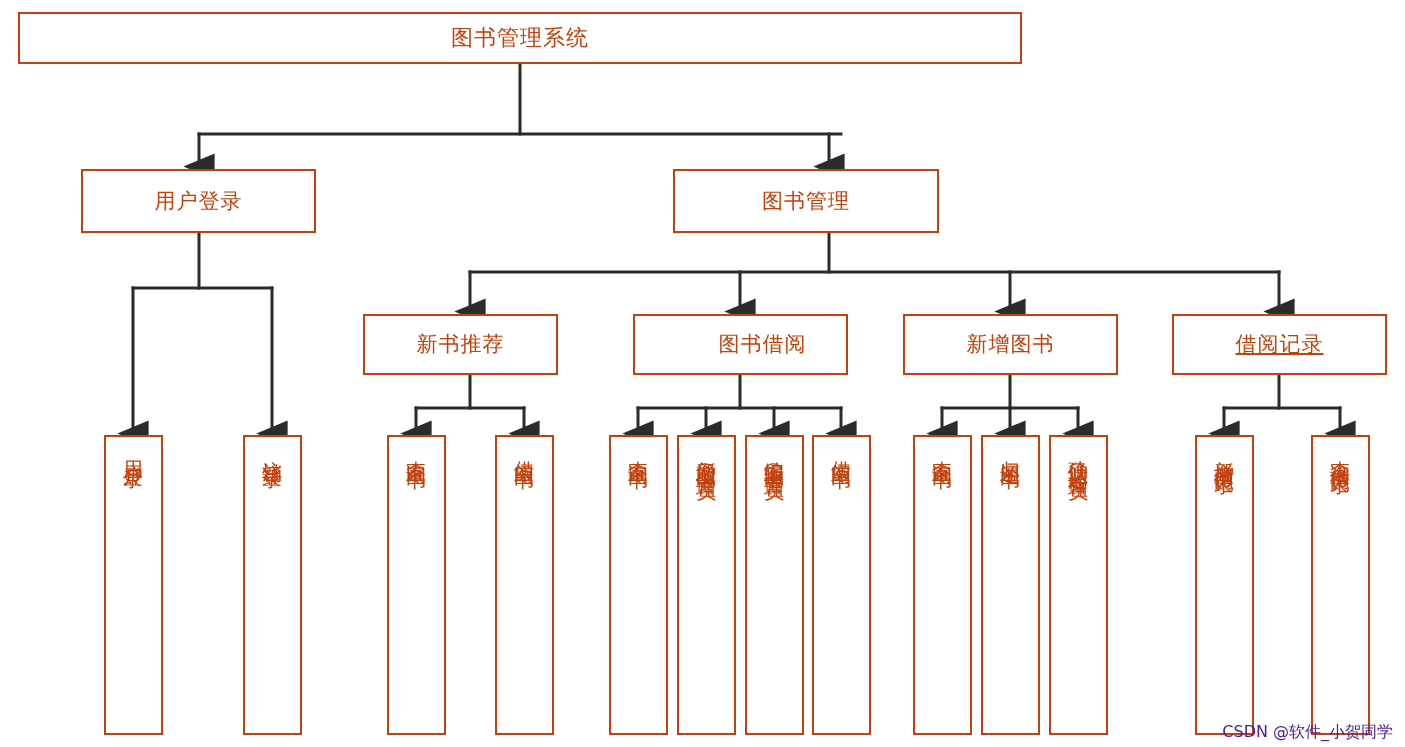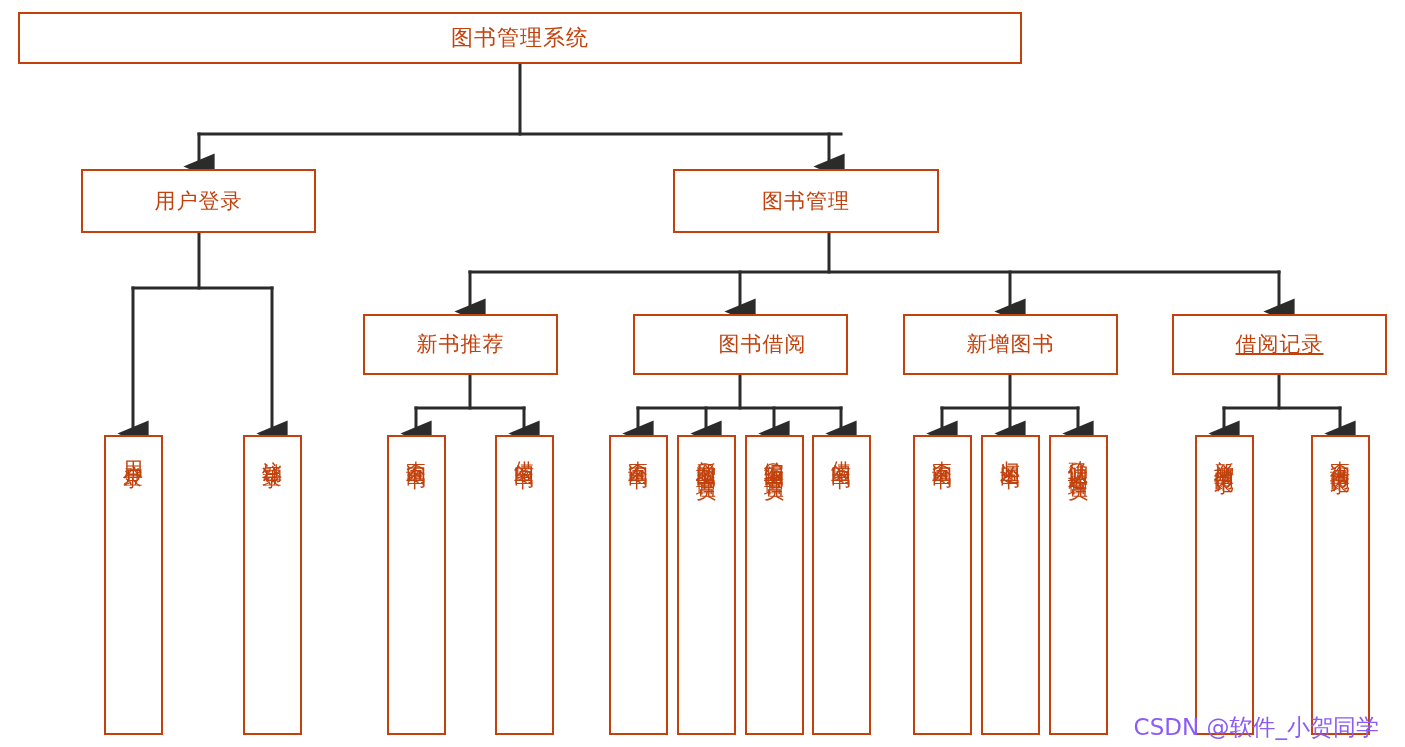--- a/index.html
+++ b/index.html
@@ -61,24 +61,24 @@
   .node.v .label {
     writing-mode: vertical-rl;
     text-orientation: upright;
     font-size: 20px;
     letter-spacing: 3px;
     line-height: 1;
     white-space: nowrap;
   }
   .watermark {
     position: absolute;
-    right: 26px;
+    right: 12px;
     bottom: 4px;
-    font-size: 23px;
-    color: #8b5cf6;
+    font-size: 16px;
+    color: #4c1d95;
     z-index: 5;
     white-space: nowrap;
     font-family: "DejaVu Sans", "Liberation Sans", sans-serif;
   }
 </style>
 </head>
 <body>
 
 <div id="canvas">
 

